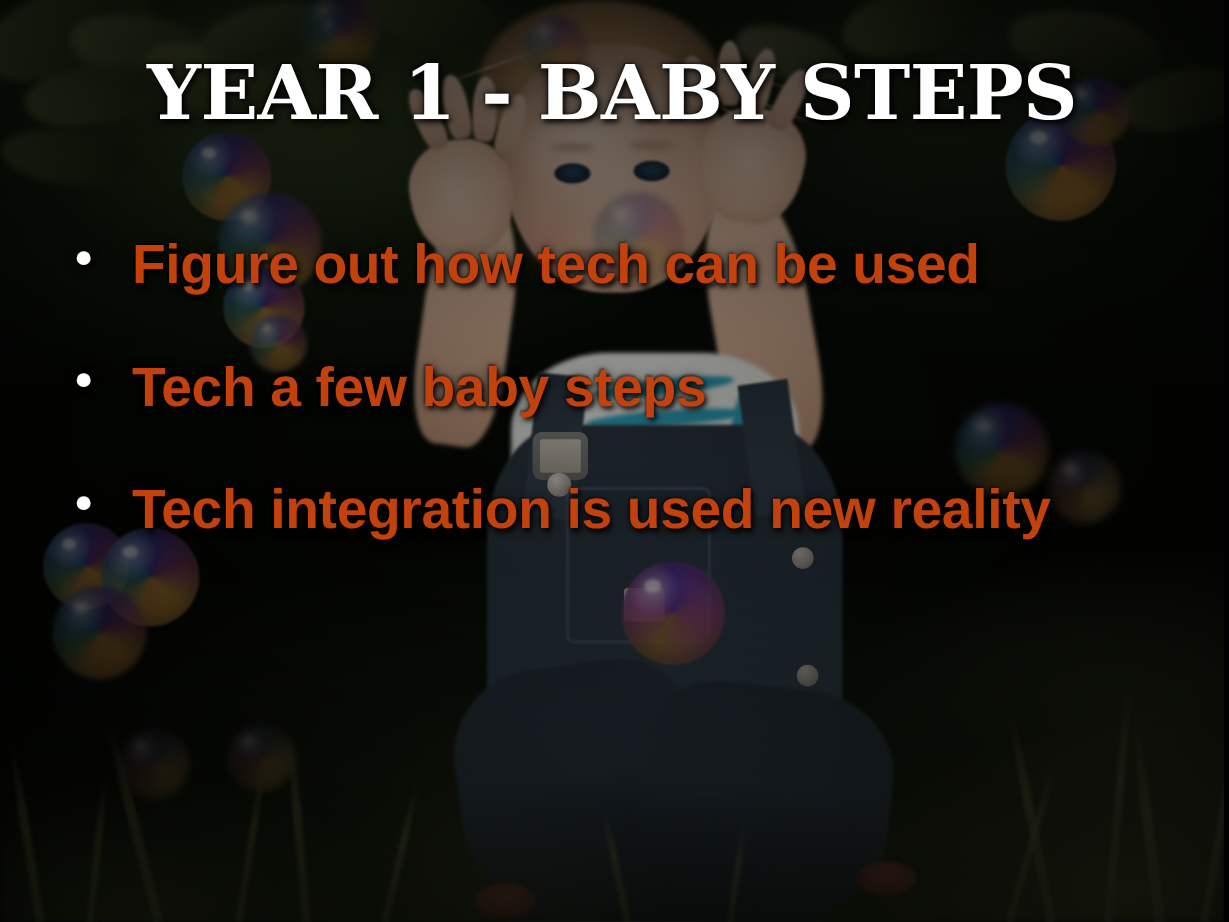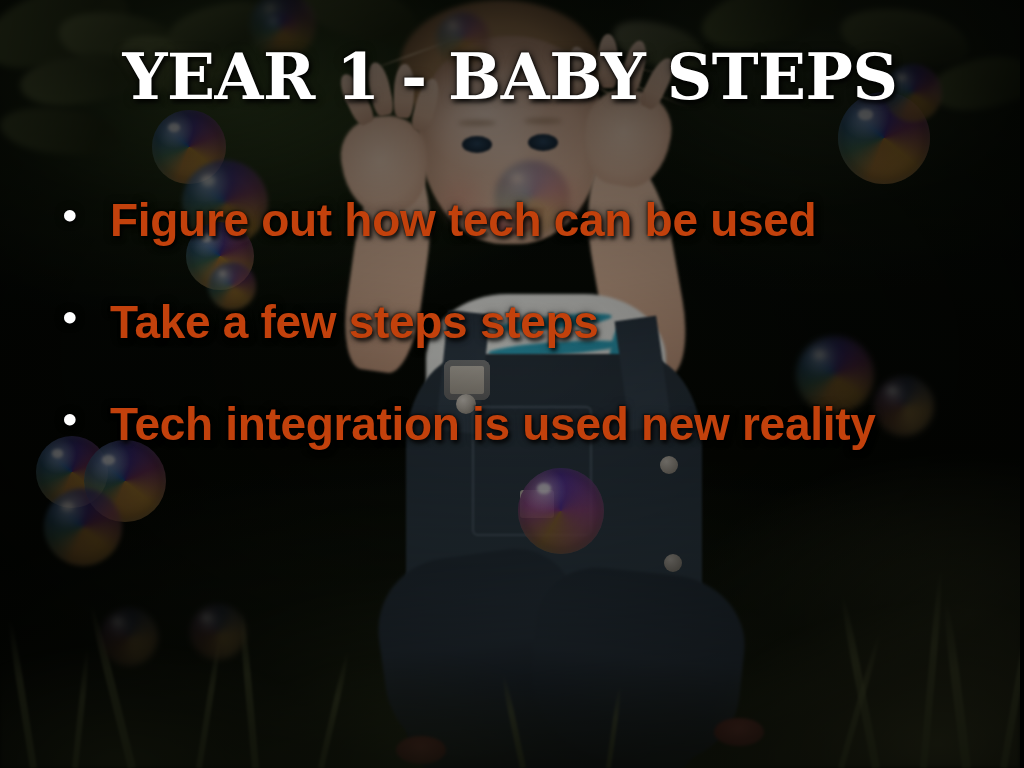--- a/index.html
+++ b/index.html
@@ -446,21 +446,21 @@
 
     <ul class="bullet-list">
 
       <li class="bullet-item">
         <span class="bullet-dot">•</span>
         <span class="bullet-text">Figure out how tech can be used</span>
       </li>
 
       <li class="bullet-item">
         <span class="bullet-dot">•</span>
-        <span class="bullet-text">Take a few steps steps</span>
+        <span class="bullet-text">Tech a few baby steps</span>
       </li>
 
       <li class="bullet-item">
         <span class="bullet-dot">•</span>
         <span class="bullet-text">Tech integration is used new reality</span>
       </li>
 
     </ul>
   </div>
 </div>

